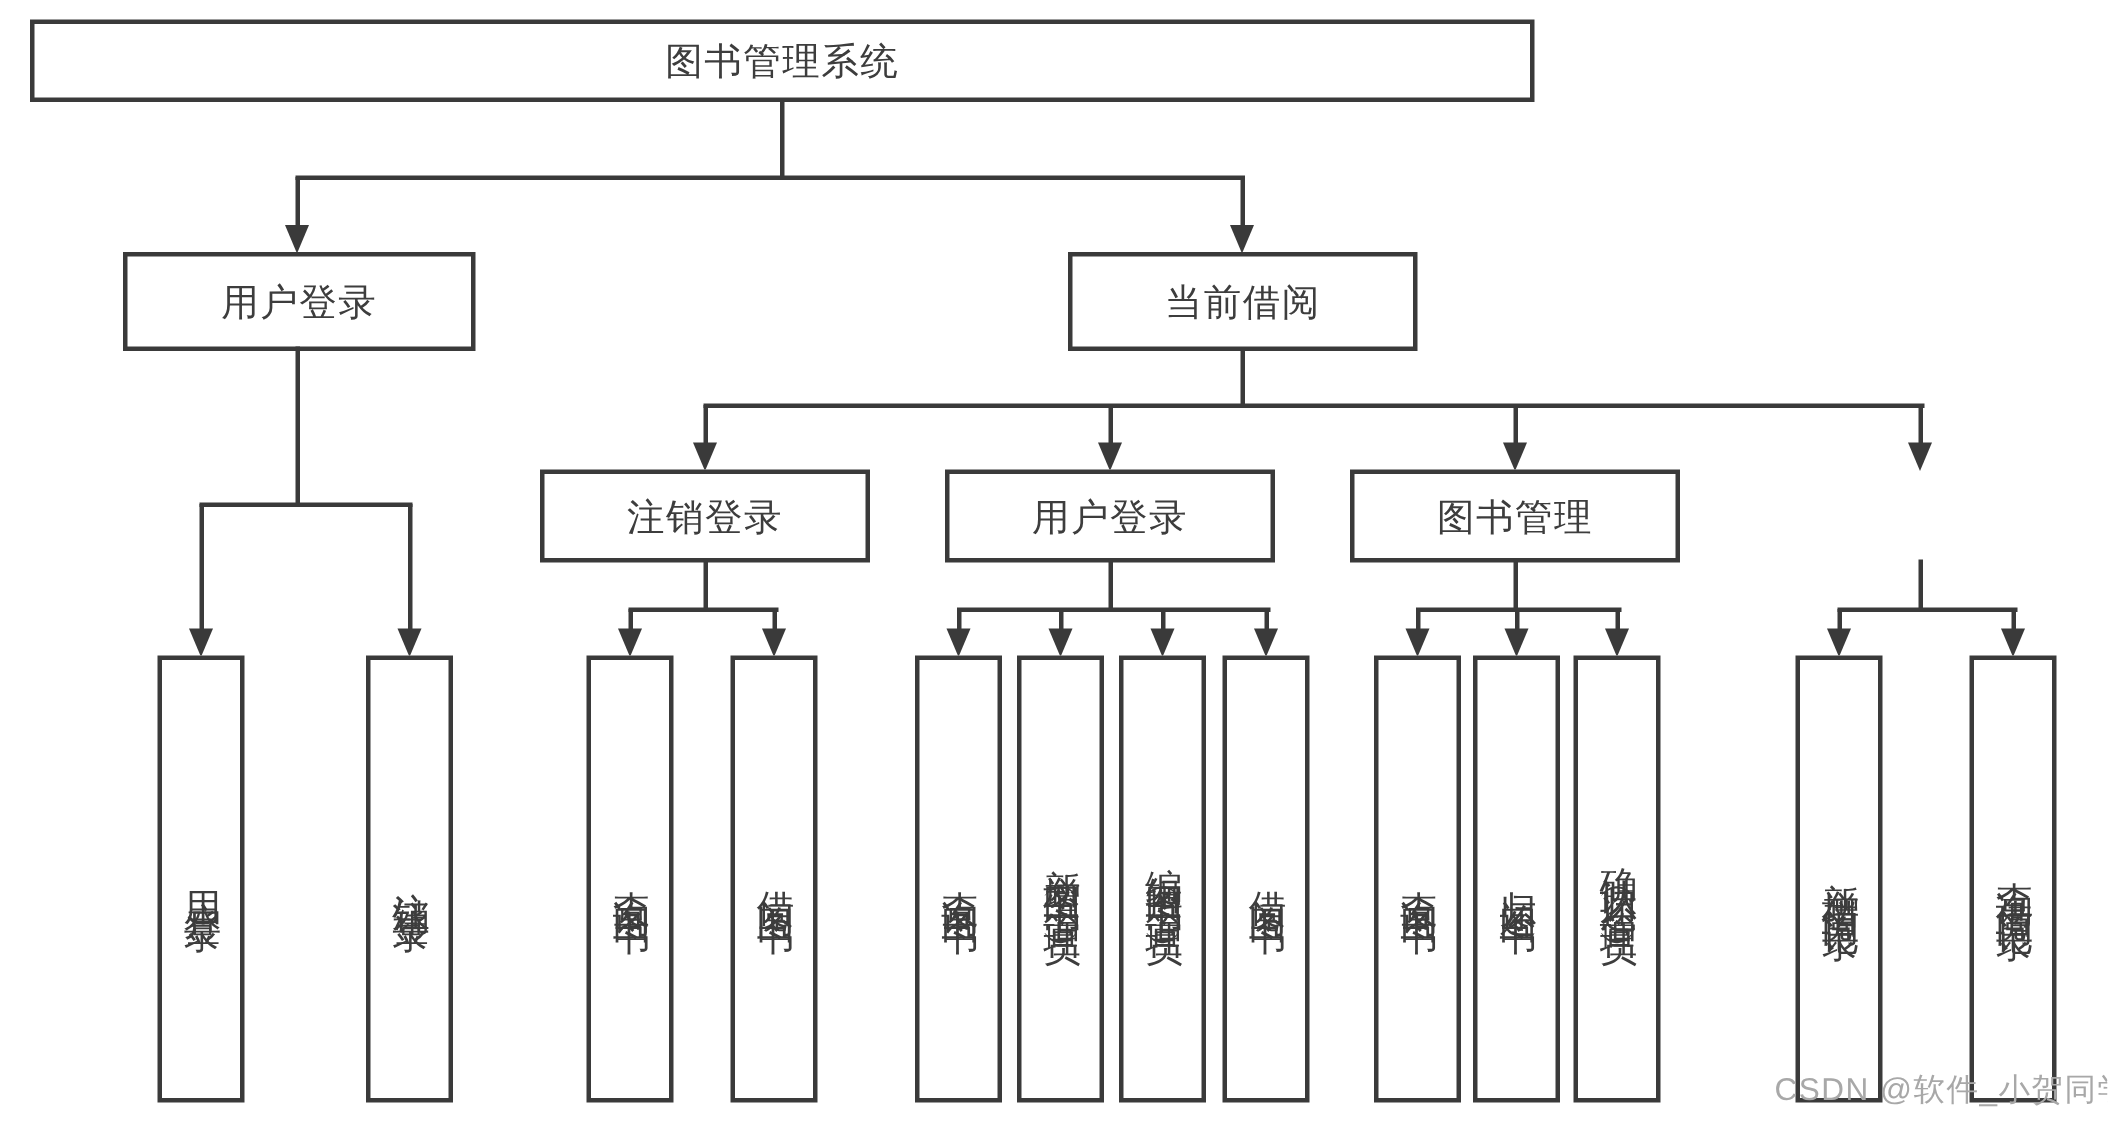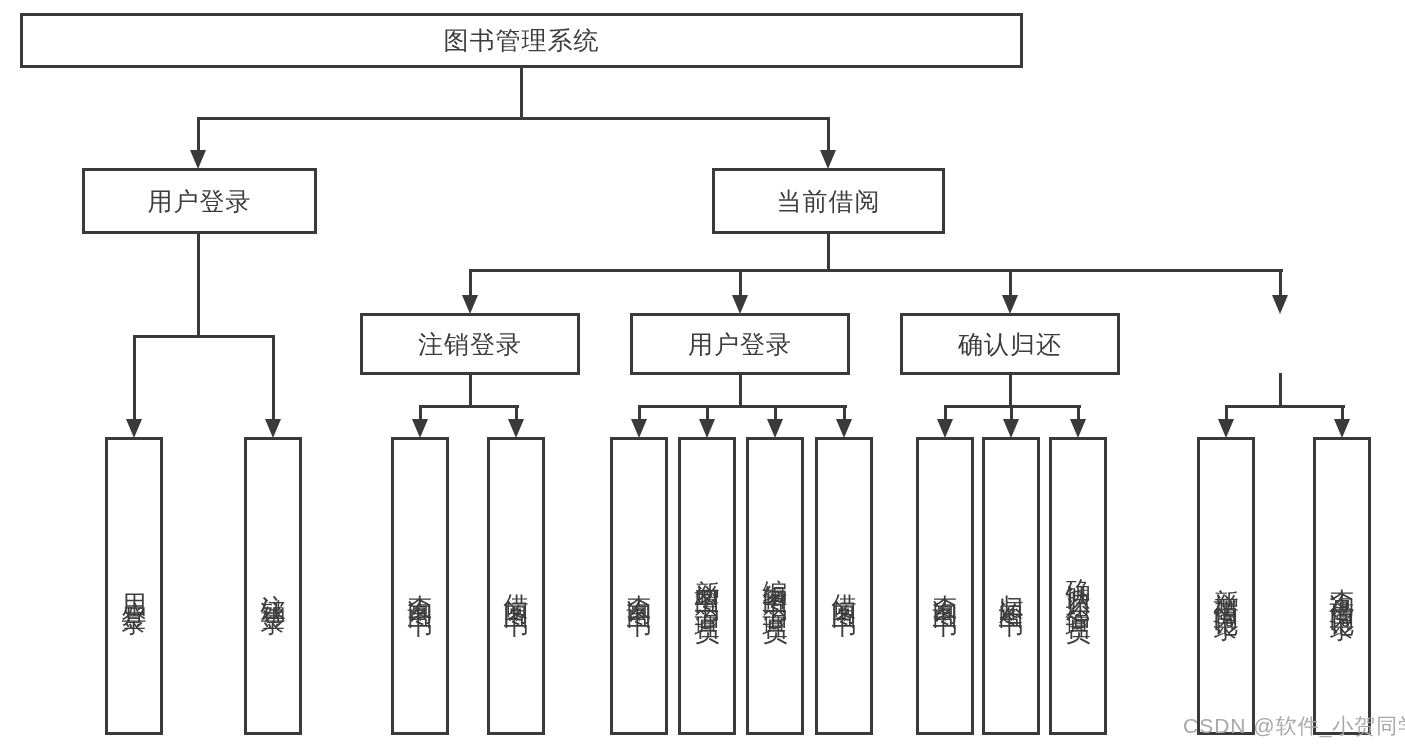--- a/index.html
+++ b/index.html
@@ -77,21 +77,21 @@
   <div class="cl v" style="left:1279px;top:270px;height:30px"></div>
   <div class="a" style="left:1272px;top:295px"></div>
 
   <div class="box" style="left:360px;top:313px;width:220px;height:62px">
     <span>注销登录</span>
   </div>
   <div class="box" style="left:630px;top:313px;width:220px;height:62px">
     <span>用户登录</span>
   </div>
   <div class="box" style="left:900px;top:313px;width:220px;height:62px">
-    <span>确认归还</span>
+    <span>图书管理</span>
   </div>
 
   <div class="cl v" style="left:469px;top:373px;height:34px"></div>
   <div class="cl h" style="left:419px;top:405px;width:100px"></div>
   <div class="cl v" style="left:419px;top:406px;height:16px"></div>
   <div class="a" style="left:412px;top:419px"></div>
   <div class="cl v" style="left:515px;top:406px;height:16px"></div>
   <div class="a" style="left:508px;top:419px"></div>
 
   <div class="cl v" style="left:739px;top:373px;height:34px"></div>

